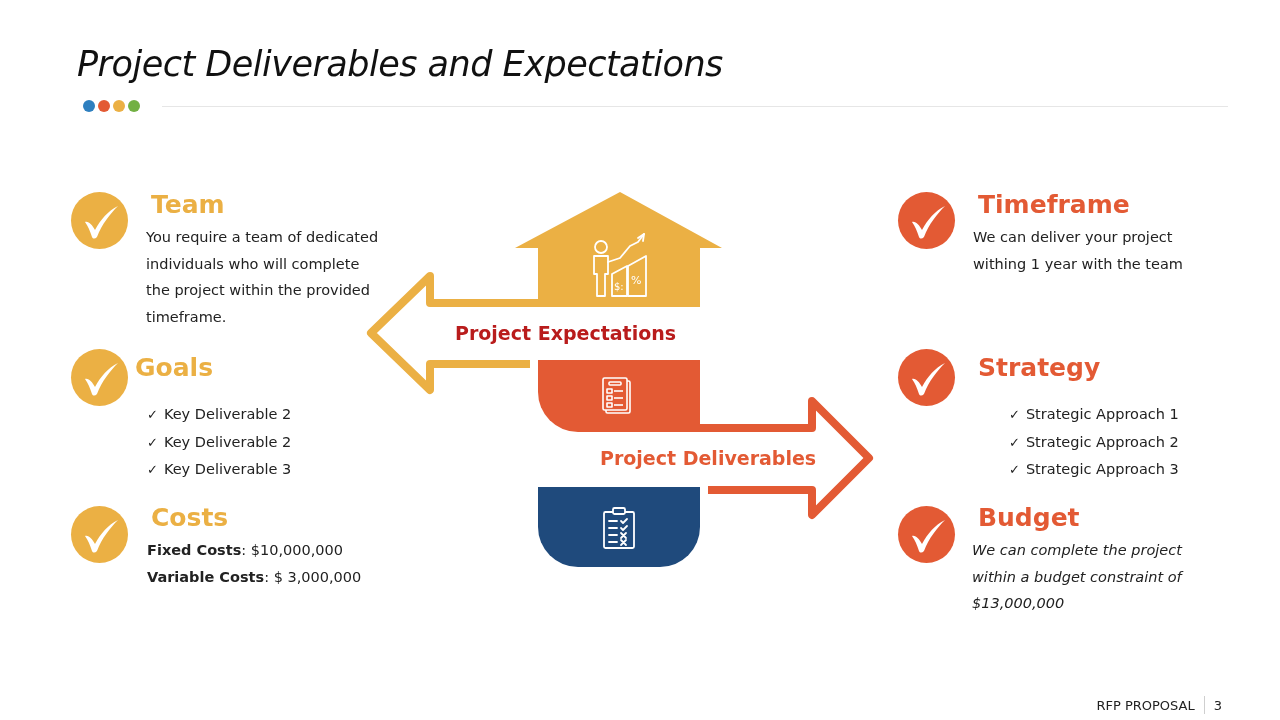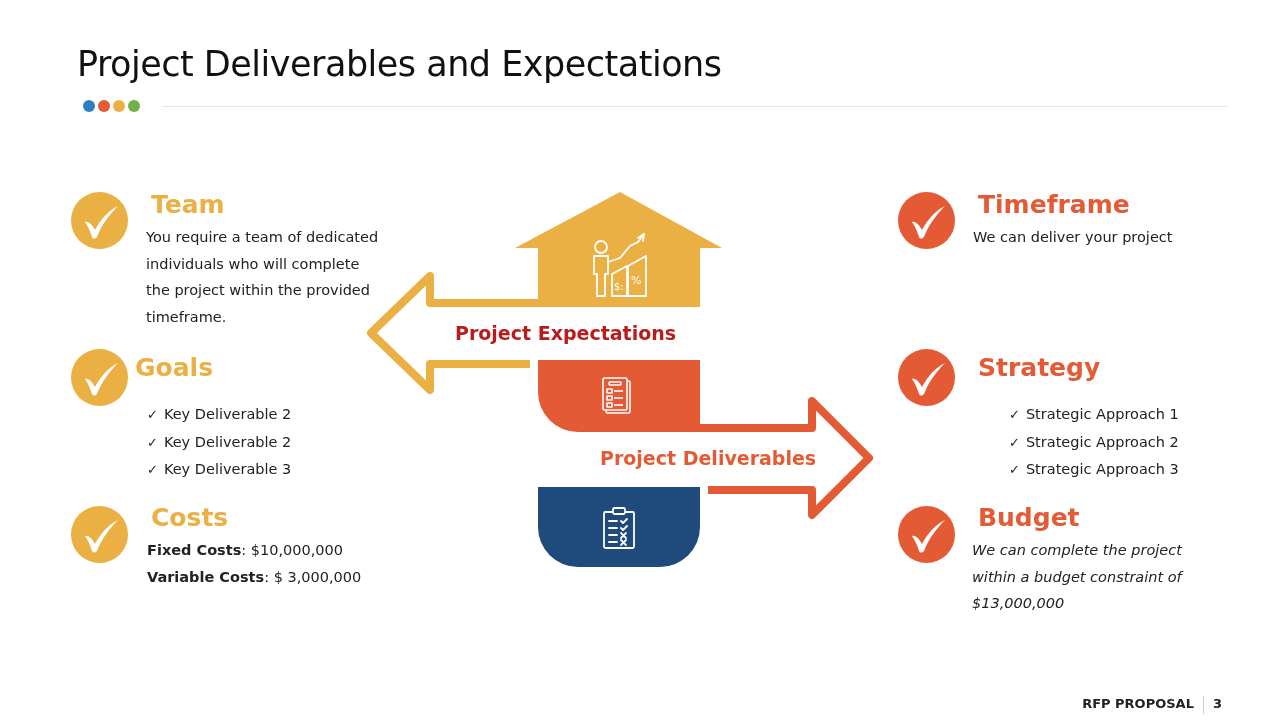--- a/index.html
+++ b/index.html
@@ -1,30 +1,30 @@
 <!DOCTYPE html>
 <html><head>
 <meta charset="utf-8">
 <style>
   html,body{margin:0;padding:0;background:#ffffff;}
   body{width:1280px;height:720px;position:relative;overflow:hidden;font-family:"DejaVu Sans","Liberation Sans",sans-serif;color:#1a1a1a;}
   .abs{position:absolute;}
-  .title{left:77px;top:44px;font-size:35px;font-weight:normal;color:#111;letter-spacing:-0.5px;font-family:"DejaVu Sans",sans-serif;}
+  .title{left:77px;top:44px;font-size:35px;font-weight:normal;color:#111;letter-spacing:-0.5px;font-family:"DejaVu Sans",sans-serif;font-style:italic;}
   .dots{left:83px;top:100px;display:flex;gap:3px;}
   .dot{width:12px;height:12px;border-radius:50%;}
   .rule{left:162px;top:106px;width:1066px;height:1px;background:#e6e6e6;}
   .check{width:57px;height:57px;border-radius:50%;}
   .check svg{display:block;}
   .heading{font-size:25px;font-weight:bold;}
   .body{font-size:14.5px;line-height:26.5px;color:#222;}
   .body b{font-weight:bold;}
   .list{list-style:none;margin:0;padding:0;font-size:14.5px;line-height:26.5px;color:#222;}
   .list li::before{content:"\2713";margin-right:6px;font-size:13px;}
   .center-label{font-size:19px;font-weight:bold;white-space:nowrap;}
-  .footer{right:58px;top:696px;font-size:13px;color:#222;display:flex;font-weight:bold;}
+  .footer{right:58px;top:696px;font-size:13px;color:#222;display:flex;align-items:center;}
   .footer .sep{width:1px;height:18px;background:#cfcfcf;margin:0 9px;}
 </style>
 </head>
 <body>
 
 <div class="abs title">Project Deliverables and Expectations</div>
 <div class="abs dots">
   <div class="dot" style="background:#2e7fbf"></div>
   <div class="dot" style="background:#e35a34"></div>
   <div class="dot" style="background:#ebb044"></div>
@@ -121,20 +121,21 @@
 </div>
 
 <div class="abs check" style="left:898px;top:192px;background:#e35a34;">
   <svg width="57" height="57" viewBox="0 0 57 57">
       <path d="M14,30 C18,29 21,33 24,38 C30,27 37,19 47,14 C39,22 31,32 26,45 C24,47 22,47 21,45 C19,39 17,34 14,30 Z" fill="#fff"></path>
     </svg>
 </div>
 <div class="abs heading" style="left:978px;top:190px;color:#e35a34;">Timeframe</div>
 <div class="abs body" style="left:973px;top:224px;">
   <div>We can deliver your project</div>
+  <div>withing 1 year with the team</div>
 </div>
 
 <div class="abs check" style="left:898px;top:349px;background:#e35a34;">
   <svg width="57" height="57" viewBox="0 0 57 57">
       <path d="M14,30 C18,29 21,33 24,38 C30,27 37,19 47,14 C39,22 31,32 26,45 C24,47 22,47 21,45 C19,39 17,34 14,30 Z" fill="#fff"></path>
     </svg>
 </div>
 <div class="abs heading" style="left:978px;top:353px;color:#e35a34;">Strategy</div>
 <ul class="abs list" style="left:1009px;top:401px;">
   <li>Strategic Approach 1</li>

